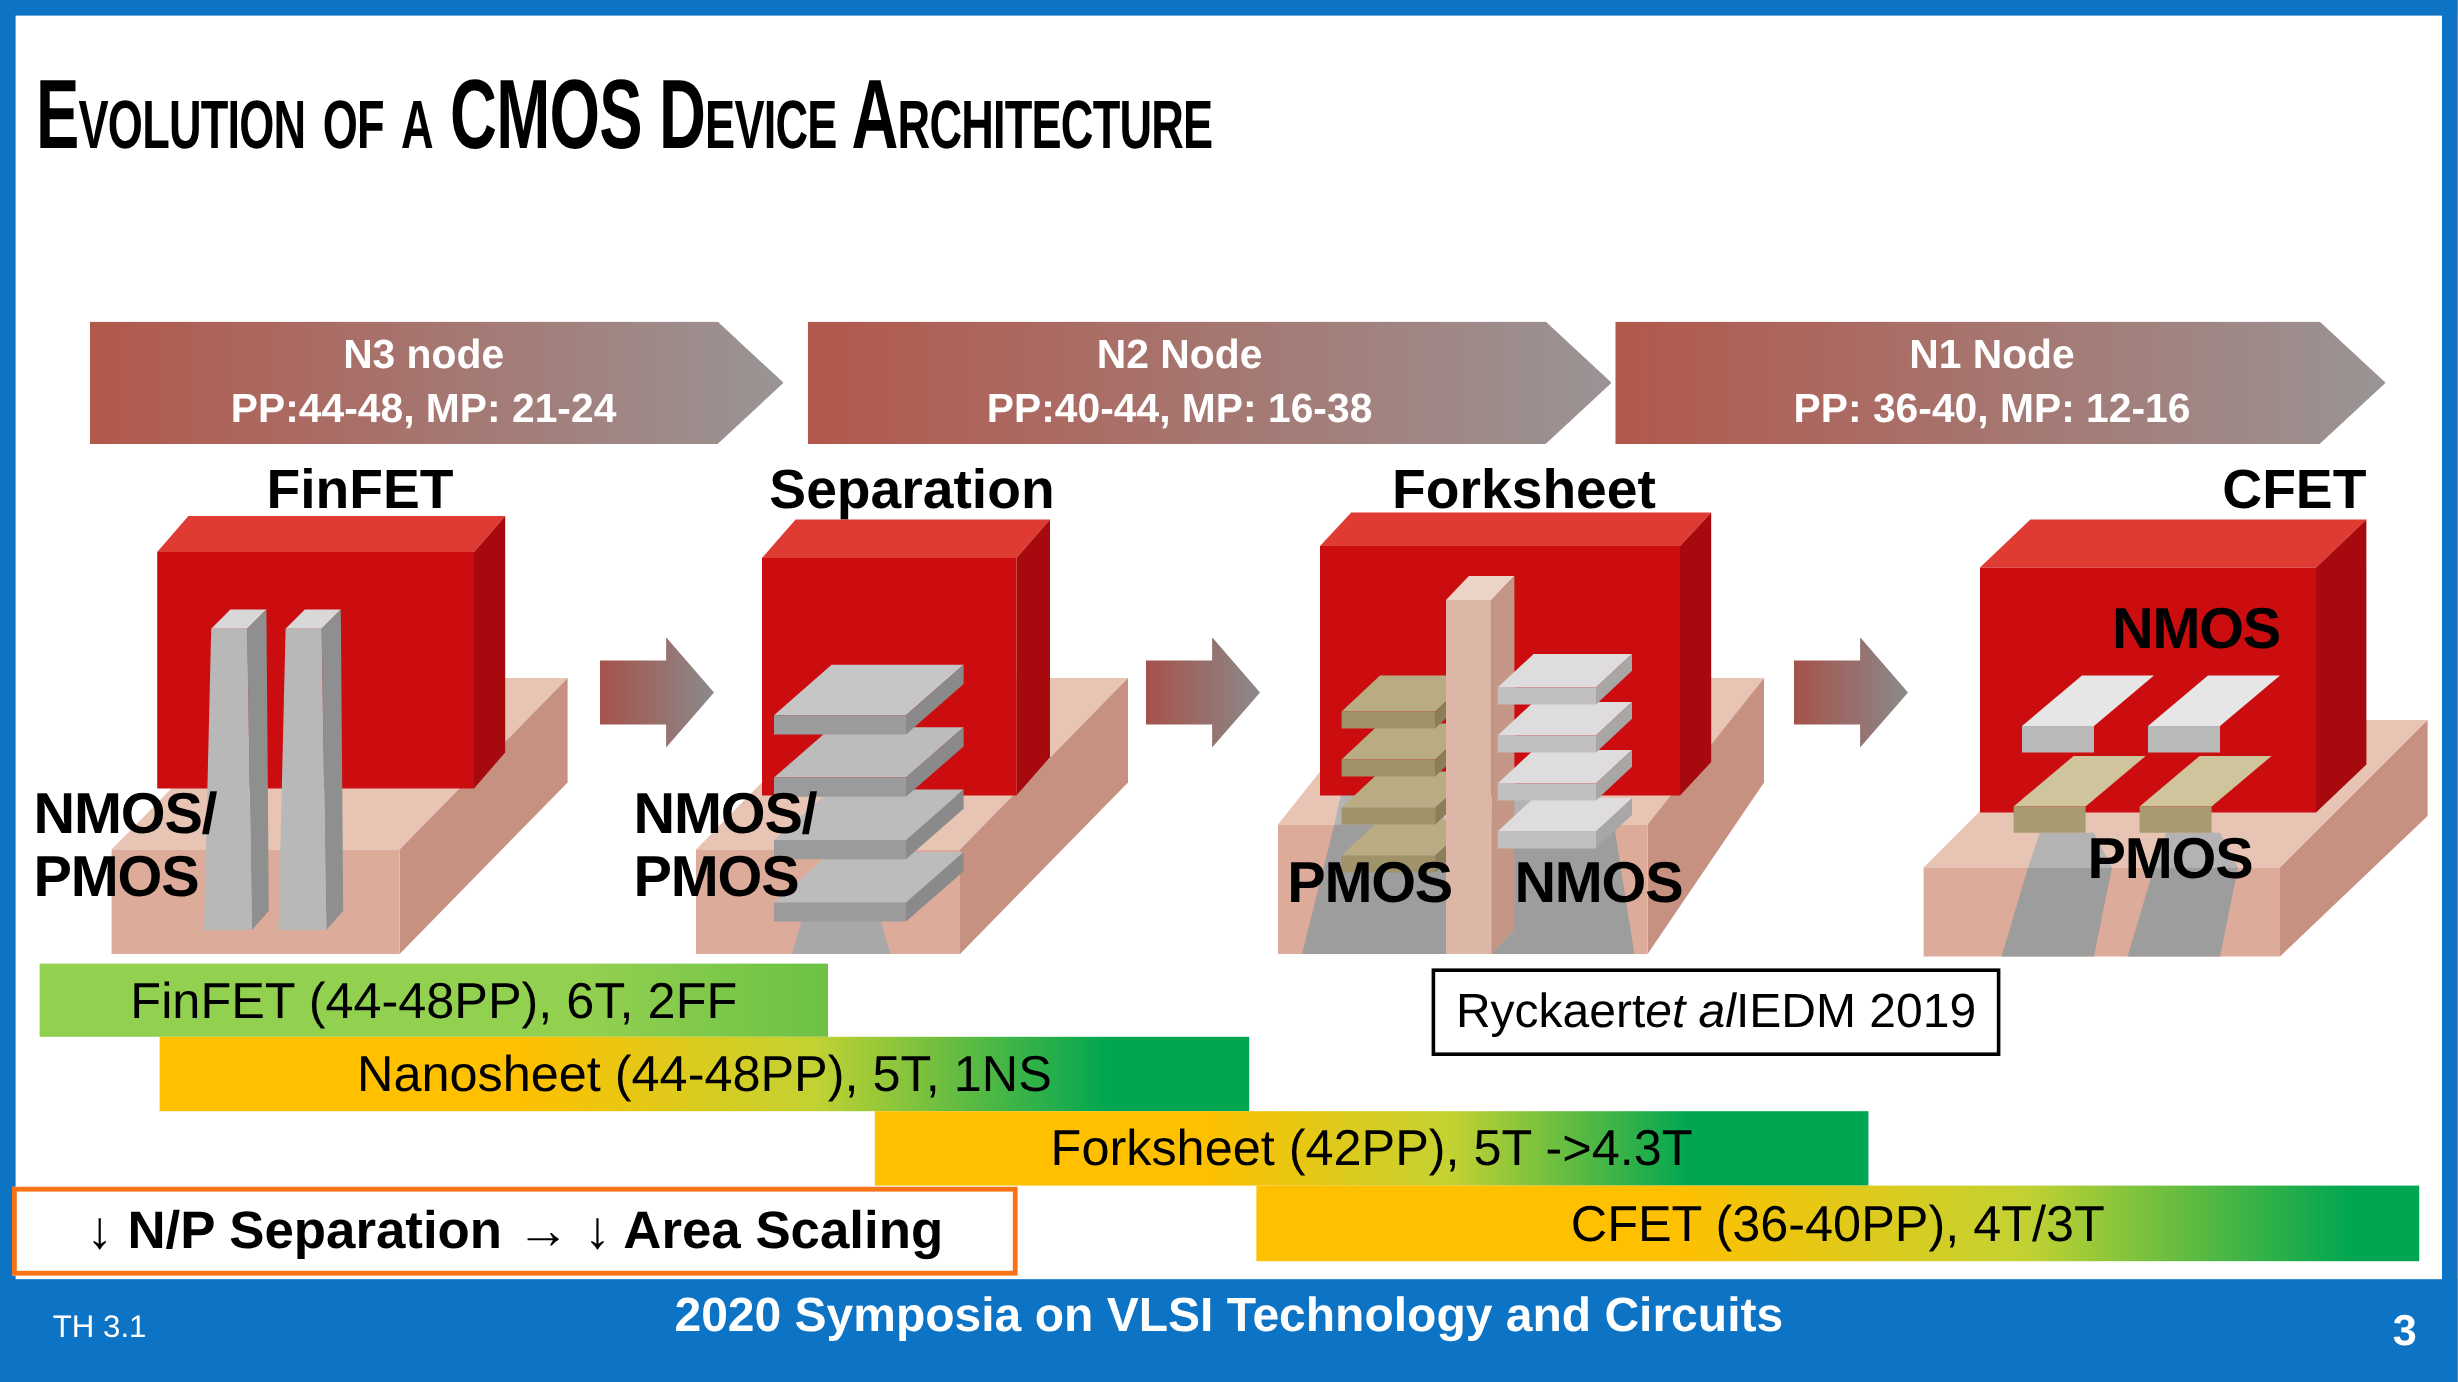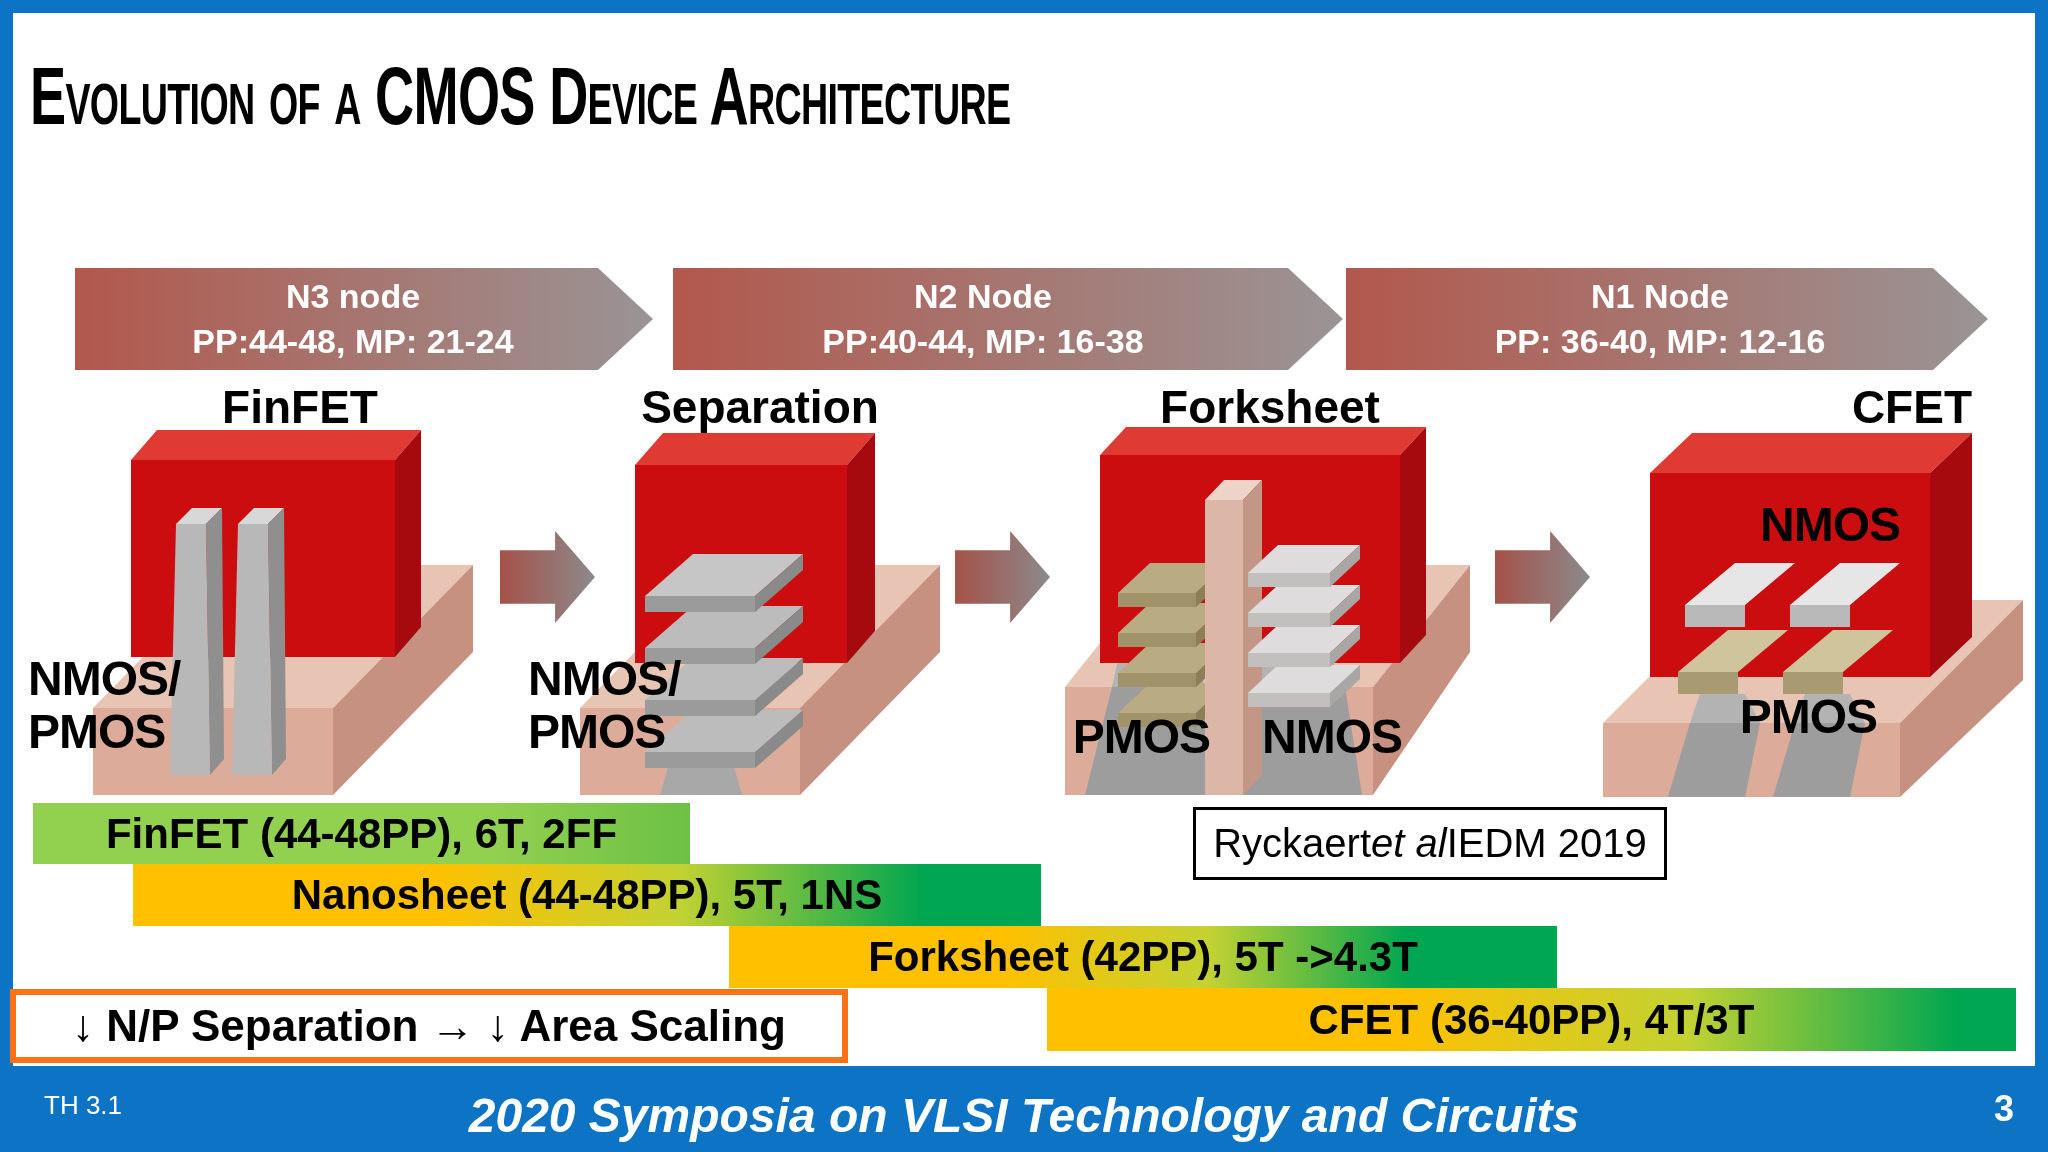--- a/index.html
+++ b/index.html
@@ -41,39 +41,39 @@
   .dev-label{font-size:48px;font-weight:600;line-height:53px;letter-spacing:-1px;}
   .dev-label.center{text-align:right;}
   
   .citation{
     left:1193px;top:807px;width:474px;height:73px;background:#fff;
     border:3px solid #000;box-sizing:border-box;display:flex;align-items:center;
     justify-content:center;font-size:40px;white-space:pre;
   }
   
   .bar{height:62px;display:flex;align-items:center;justify-content:center;
-       font-size:42px;font-weight:bold;color:#000;}
+       font-size:42px;font-weight:normal;color:#000;}
   .bar1{left:33px;top:803px;width:657px;height:61px;
         background:linear-gradient(90deg,#92d050 0%,#92d050 70%,#6cc145 100%);}
   .bar2{left:133px;top:864px;width:908px;
         background:linear-gradient(90deg,#ffc000 0%,#ffc000 33%,#c3d232 60%,#00a651 87%,#00a651 100%);}
   .bar3{left:729px;top:926px;width:828px;
         background:linear-gradient(90deg,#ffc000 0%,#ffc000 33%,#c3d232 58%,#00a651 82%,#00a651 100%);}
   .bar4{left:1047px;top:988px;width:969px;height:63px;
         background:linear-gradient(90deg,#ffc000 0%,#ffc000 36%,#c3d232 66%,#00a651 94%);}
   
   .callout{
     left:10px;top:989px;width:838px;height:74px;background:#fff;
-    border:6px solid #f97316;box-sizing:border-box;display:flex;align-items:center;
+    border:4px solid #f97316;box-sizing:border-box;display:flex;align-items:center;
     justify-content:center;font-size:44px;font-weight:bold;white-space:pre;
   }
   
   .footer{left:0;top:1066px;width:2048px;height:86px;background:#0d73c4;color:#fff;}
   .footer-left{left:44px;top:24px;font-size:26px;color:#ffffff;}
-  .footer-center{left:0;top:22px;width:100%;text-align:center;font-size:48px;font-weight:bold;font-style:italic;}
+  .footer-center{left:0;top:8px;width:100%;text-align:center;font-size:40px;font-weight:bold;}
   .footer-right{right:34px;top:22px;font-size:36px;font-weight:bold;}
   svg{display:block;}
 </style>
 </head>
 <body>
 
 <div class="slide">
 
   <div class="abs frame-top"></div>
   <div class="abs frame-left"></div>

